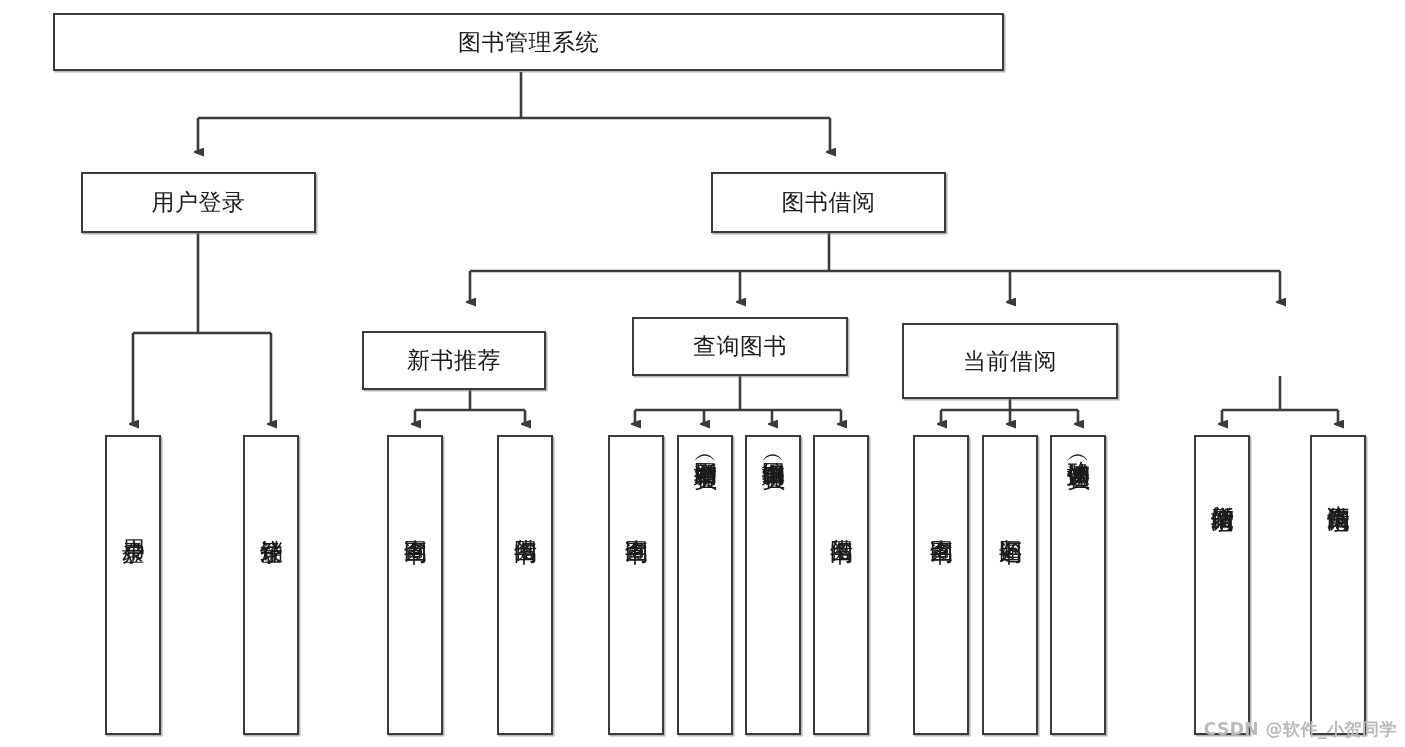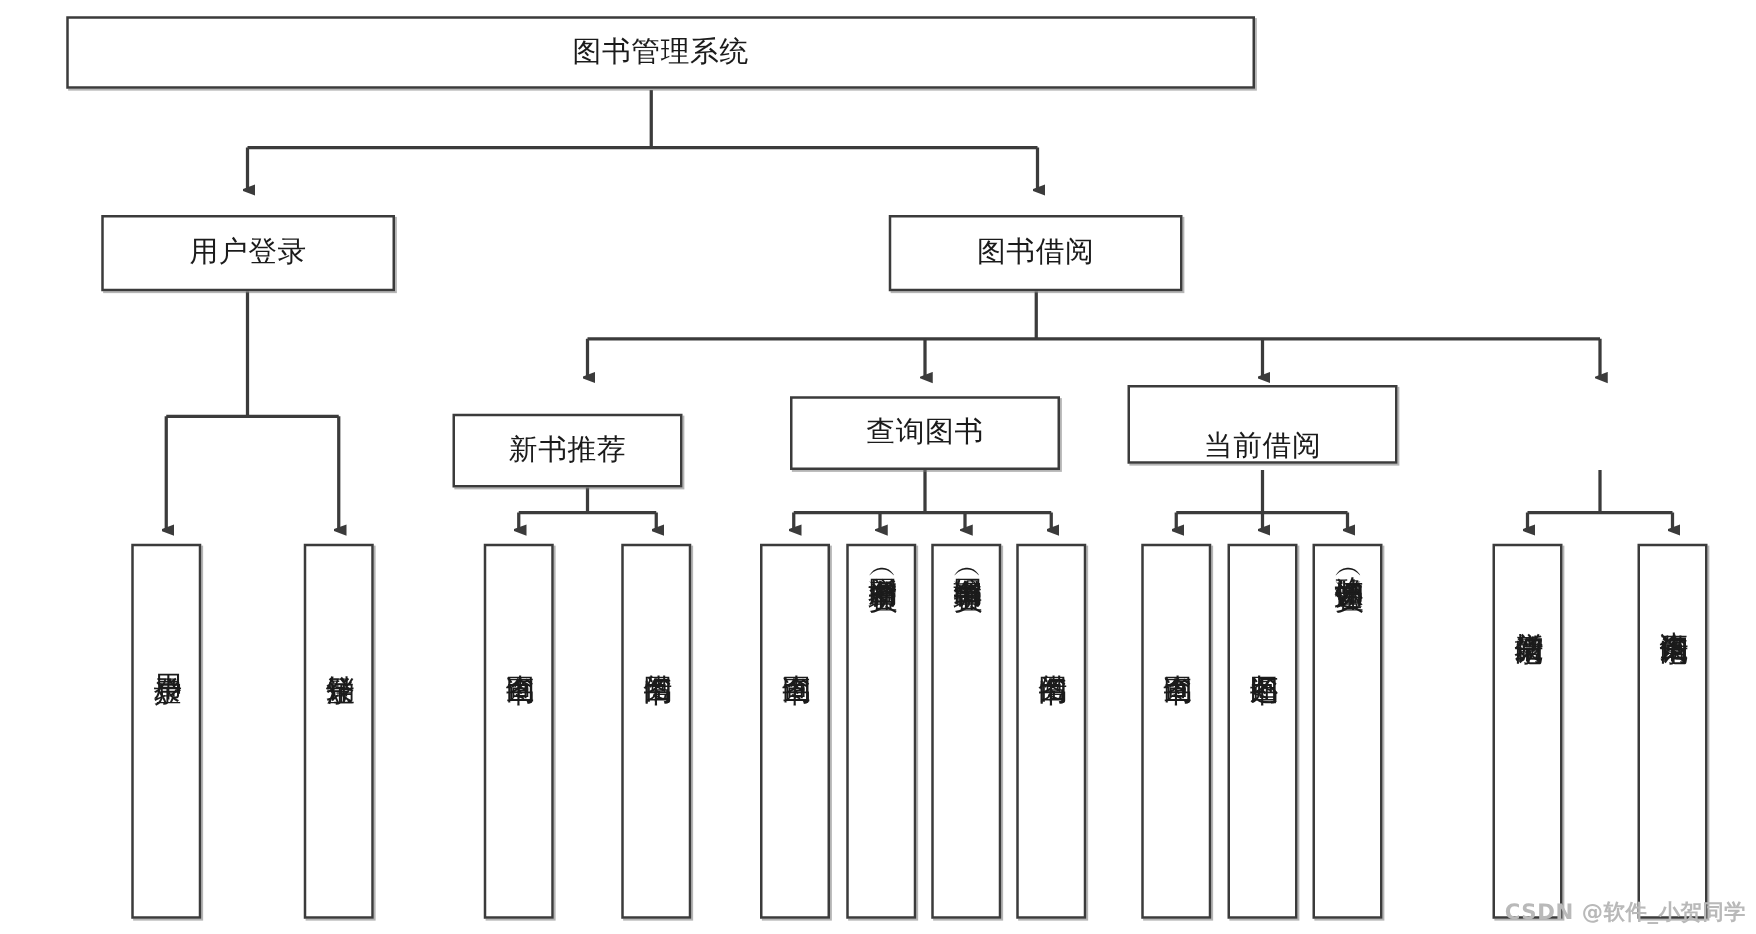--- a/index.html
+++ b/index.html
@@ -142,21 +142,21 @@
   <div class="node horiz" style="left:711px; top:172px; width:235px; height:61px;">
     <span class="label">图书借阅</span>
   </div>
 
   <div class="node horiz" style="left:362px; top:331px; width:184px; height:59px;">
     <span class="label">新书推荐</span>
   </div>
   <div class="node horiz" style="left:632px; top:317px; width:216px; height:59px;">
     <span class="label">查询图书</span>
   </div>
-  <div class="node horiz" style="left:902px; top:308px; width:216px; height:63px;align-items:flex-end;">
+  <div class="node horiz" style="left:902px; top:323px; width:216px; height:76px;">
     <span class="label">当前借阅</span>
   </div>
 
   <div class="node leaf mid" style="left:105px; top:435px; width:56px; height:300px;">
     <span class="label">用户登录</span>
   </div>
   <div class="node leaf mid" style="left:243px; top:435px; width:56px; height:300px;">
     <span class="label">注销登录</span>
   </div>
 

